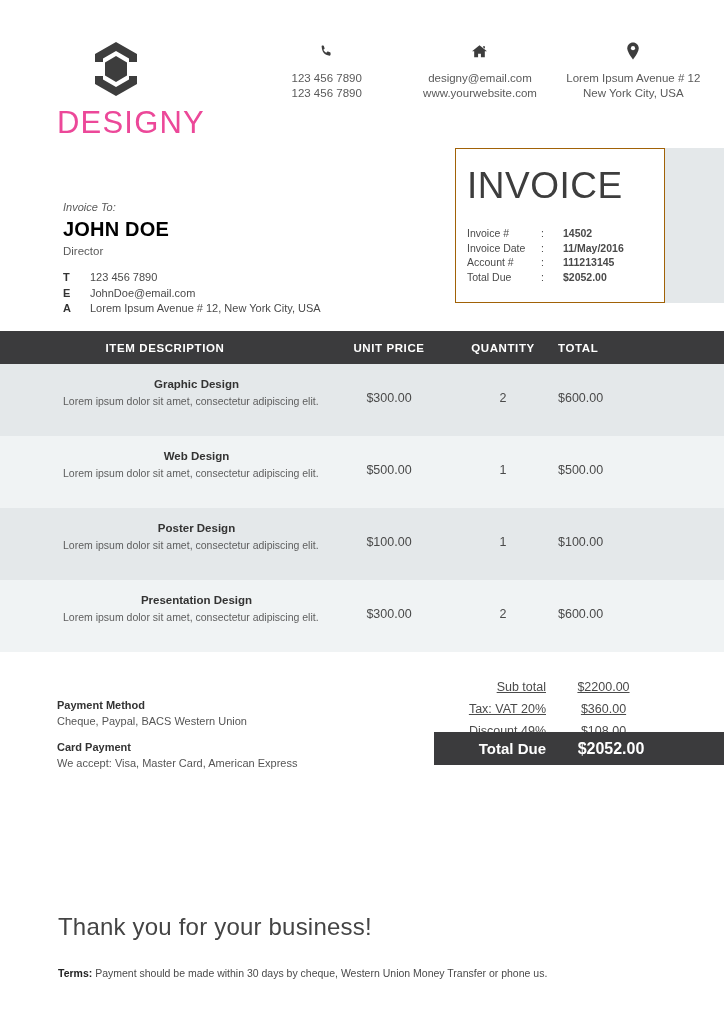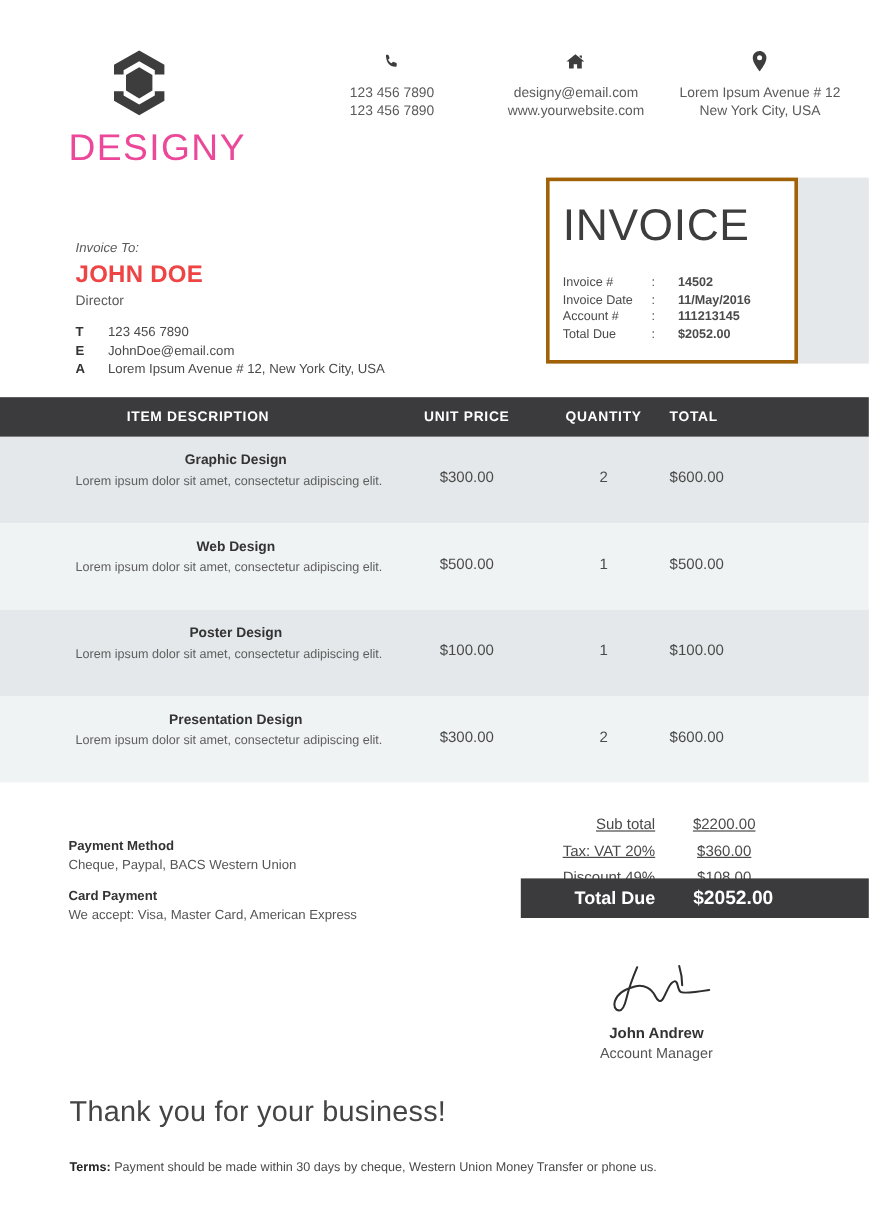--- a/index.html
+++ b/index.html
@@ -94,21 +94,21 @@
     background: #e4e8ea;
   }
 
   .invoice-card {
     position: absolute;
     left: 455px;
     top: 148px;
     width: 210px;
     height: 155px;
     background: #ffffff;
-    border: 3px solid #a16207;
+    border: 1px solid #a16207;
     padding: 18px 0 0 11px;
   }
 
   .invoice-title {
     font-size: 37px;
     letter-spacing: 0.5px;
     color: #3d3d3d;
     font-weight: 400;
     line-height: 1;
     margin-bottom: 22px;
@@ -135,21 +135,21 @@
   }
   .billto-caption {
     font-size: 11px;
     color: #5a5a5a;
     line-height: 15px;
     font-style: italic;
   }
   .billto-name {
     font-size: 20px;
     font-weight: bold;
-    color: #ef4444;
+    color: #000000;
     line-height: 26px;
     letter-spacing: 0.2px;
     margin-top: 1px;
   }
   .billto-role {
     font-size: 11.5px;
     color: #5a5a5a;
     line-height: 16px;
     margin-top: 1px;
   }
@@ -528,29 +528,19 @@
   </div>
 
   <div class="payment">
     <div class="pay-title">Payment Method</div>
     <div class="pay-text">Cheque, Paypal, BACS Western Union</div>
     <div class="pay-gap"></div>
     <div class="pay-title">Card Payment</div>
     <div class="pay-text">We accept: Visa, Master Card, American Express</div>
   </div>
 
-  <div class="signature">
-    <div class="sig-mark">
-      <svg width="120" height="48" viewBox="0 0 120 48" aria-hidden="true">
-        <path d="M44 6 C41 13 37 24 35 32 C33.5 38.5 32 42 29 42 C25.5 42 24 38 25.5 34 C27.5 28.5 34 24 42 22 C50 20 56 24 59 30 C61 34 63 35.5 65 33 C67 30.5 69 24 72 20 C74 17.5 76 17 77 19 C78 21 78 25 80 26.5 C82 28 88 27.5 104 25" fill="none" stroke="#2e2e2e" stroke-width="1.7" stroke-linecap="round"></path>
-        <path d="M79 5 C80.5 10 81.5 16 81.5 21" fill="none" stroke="#2e2e2e" stroke-width="1.7" stroke-linecap="round"></path>
-      </svg>
-    </div>
-    <div class="sig-name">John Andrew</div>
-    <div class="sig-role">Account Manager</div>
-  </div>
 
   <div class="thanks">Thank you for your business!</div>
   <div class="terms">
     <b>Terms:</b><span> Payment should be made within 30 days by cheque, Western Union Money Transfer or phone us.</span>
   </div>
 
 </div>
 
 </body></html>

